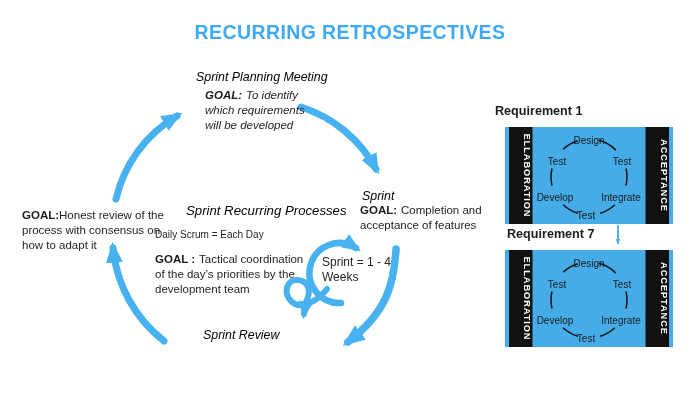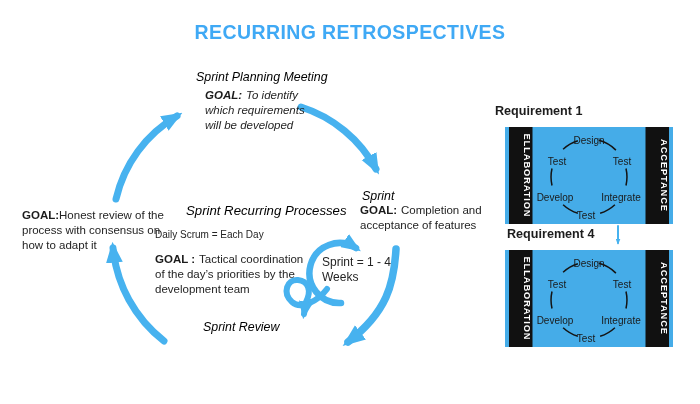--- a/index.html
+++ b/index.html
@@ -22,21 +22,21 @@
   .tb-retro .blk-title{margin-left:5px;}
   .tb-retro .goal{width:146px;margin-top:18px;}
   .tb-center{left:155px;top:203px;}
   .tb-center .blk-title{margin-left:31px;font-size:13.2px;}
   .tb-center .mid-line{font-size:10px;margin-top:11px;color:#242424;}
   .tb-center .goal{width:160px;margin-top:12px;}
   .tb-sprint{left:362px;top:189px;}
   .tb-sprint .goal{width:124px;margin-top:0;margin-left:-2px;}
   .tb-sprintlen{left:322px;top:255px;width:78px;font-size:12px;line-height:14.5px;color:#242424;}
   .tb-review{left:196px;top:320px;}
-  .tb-review .blk-title{margin-left:7px;}
+  .tb-review .blk-title{margin-left:7px;margin-top:8px;}
   .tb-review .goal{width:152px;}
 
   
   .req-title{font-size:12.6px;font-weight:600;color:#1c1c1c;}
   .req1-title{left:484px;top:104px;margin-left:11px;}
   .req2-title{left:507px;top:227px;}
   .req-box1{left:505px;top:127px;}
   .req-box2{left:505px;top:250px;}
   .bar-label{fill:#ffffff;font-size:9.3px;font-weight:bold;letter-spacing:.9px;}
   .cyc-label{fill:#1a1a1a;font-size:10px;}
@@ -105,21 +105,21 @@
     <path class="cyc-arc" d="M 47 58.5 A 38 38 0 0 1 47 41.5"></path>
     <path class="cyc-arc" d="M 58.1 22.2 A 38 38 0 0 1 72.9 13.7"></path>
     <text class="cyc-label" x="84" y="17" text-anchor="middle">Design</text>
     <text class="cyc-label" x="52" y="38" text-anchor="middle">Test</text>
     <text class="cyc-label" x="117" y="38" text-anchor="middle">Test</text>
     <text class="cyc-label" x="50" y="74" text-anchor="middle">Develop</text>
     <text class="cyc-label" x="116" y="74" text-anchor="middle">Integrate</text>
     <text class="cyc-label" x="81" y="92" text-anchor="middle">Test</text>
   </svg>
 
-  <div class="abs req-title req2-title">Requirement 4</div>
+  <div class="abs req-title req2-title">Requirement 7</div>
   <svg class="abs req-box2" width="168" height="97" viewBox="0 0 168 97">
     <rect x="0" y="0" width="168" height="97" fill="#45ACE8"></rect>
     <rect x="4" y="0" width="23.5" height="97" fill="#111111"></rect>
     <rect x="140.5" y="0" width="23.5" height="97" fill="#111111"></rect>
     <text class="bar-label" transform="translate(19,48.5) rotate(90)" text-anchor="middle">ELLABORATION</text>
     <text class="bar-label" transform="translate(155.5,48.5) rotate(90)" text-anchor="middle">ACCEPTANCE</text>
     <path class="cyc-arc" d="M 93.8 13.3 A 38 38 0 0 1 110.9 23.1"></path>
     <path class="cyc-arc" d="M 121 41.5 A 38 38 0 0 1 121 58.5"></path>
     <path class="cyc-arc" d="M 109.9 77.8 A 38 38 0 0 1 95.1 86.3"></path>
     <path class="cyc-arc" d="M 72.9 86.3 A 38 38 0 0 1 58.1 77.8"></path>

